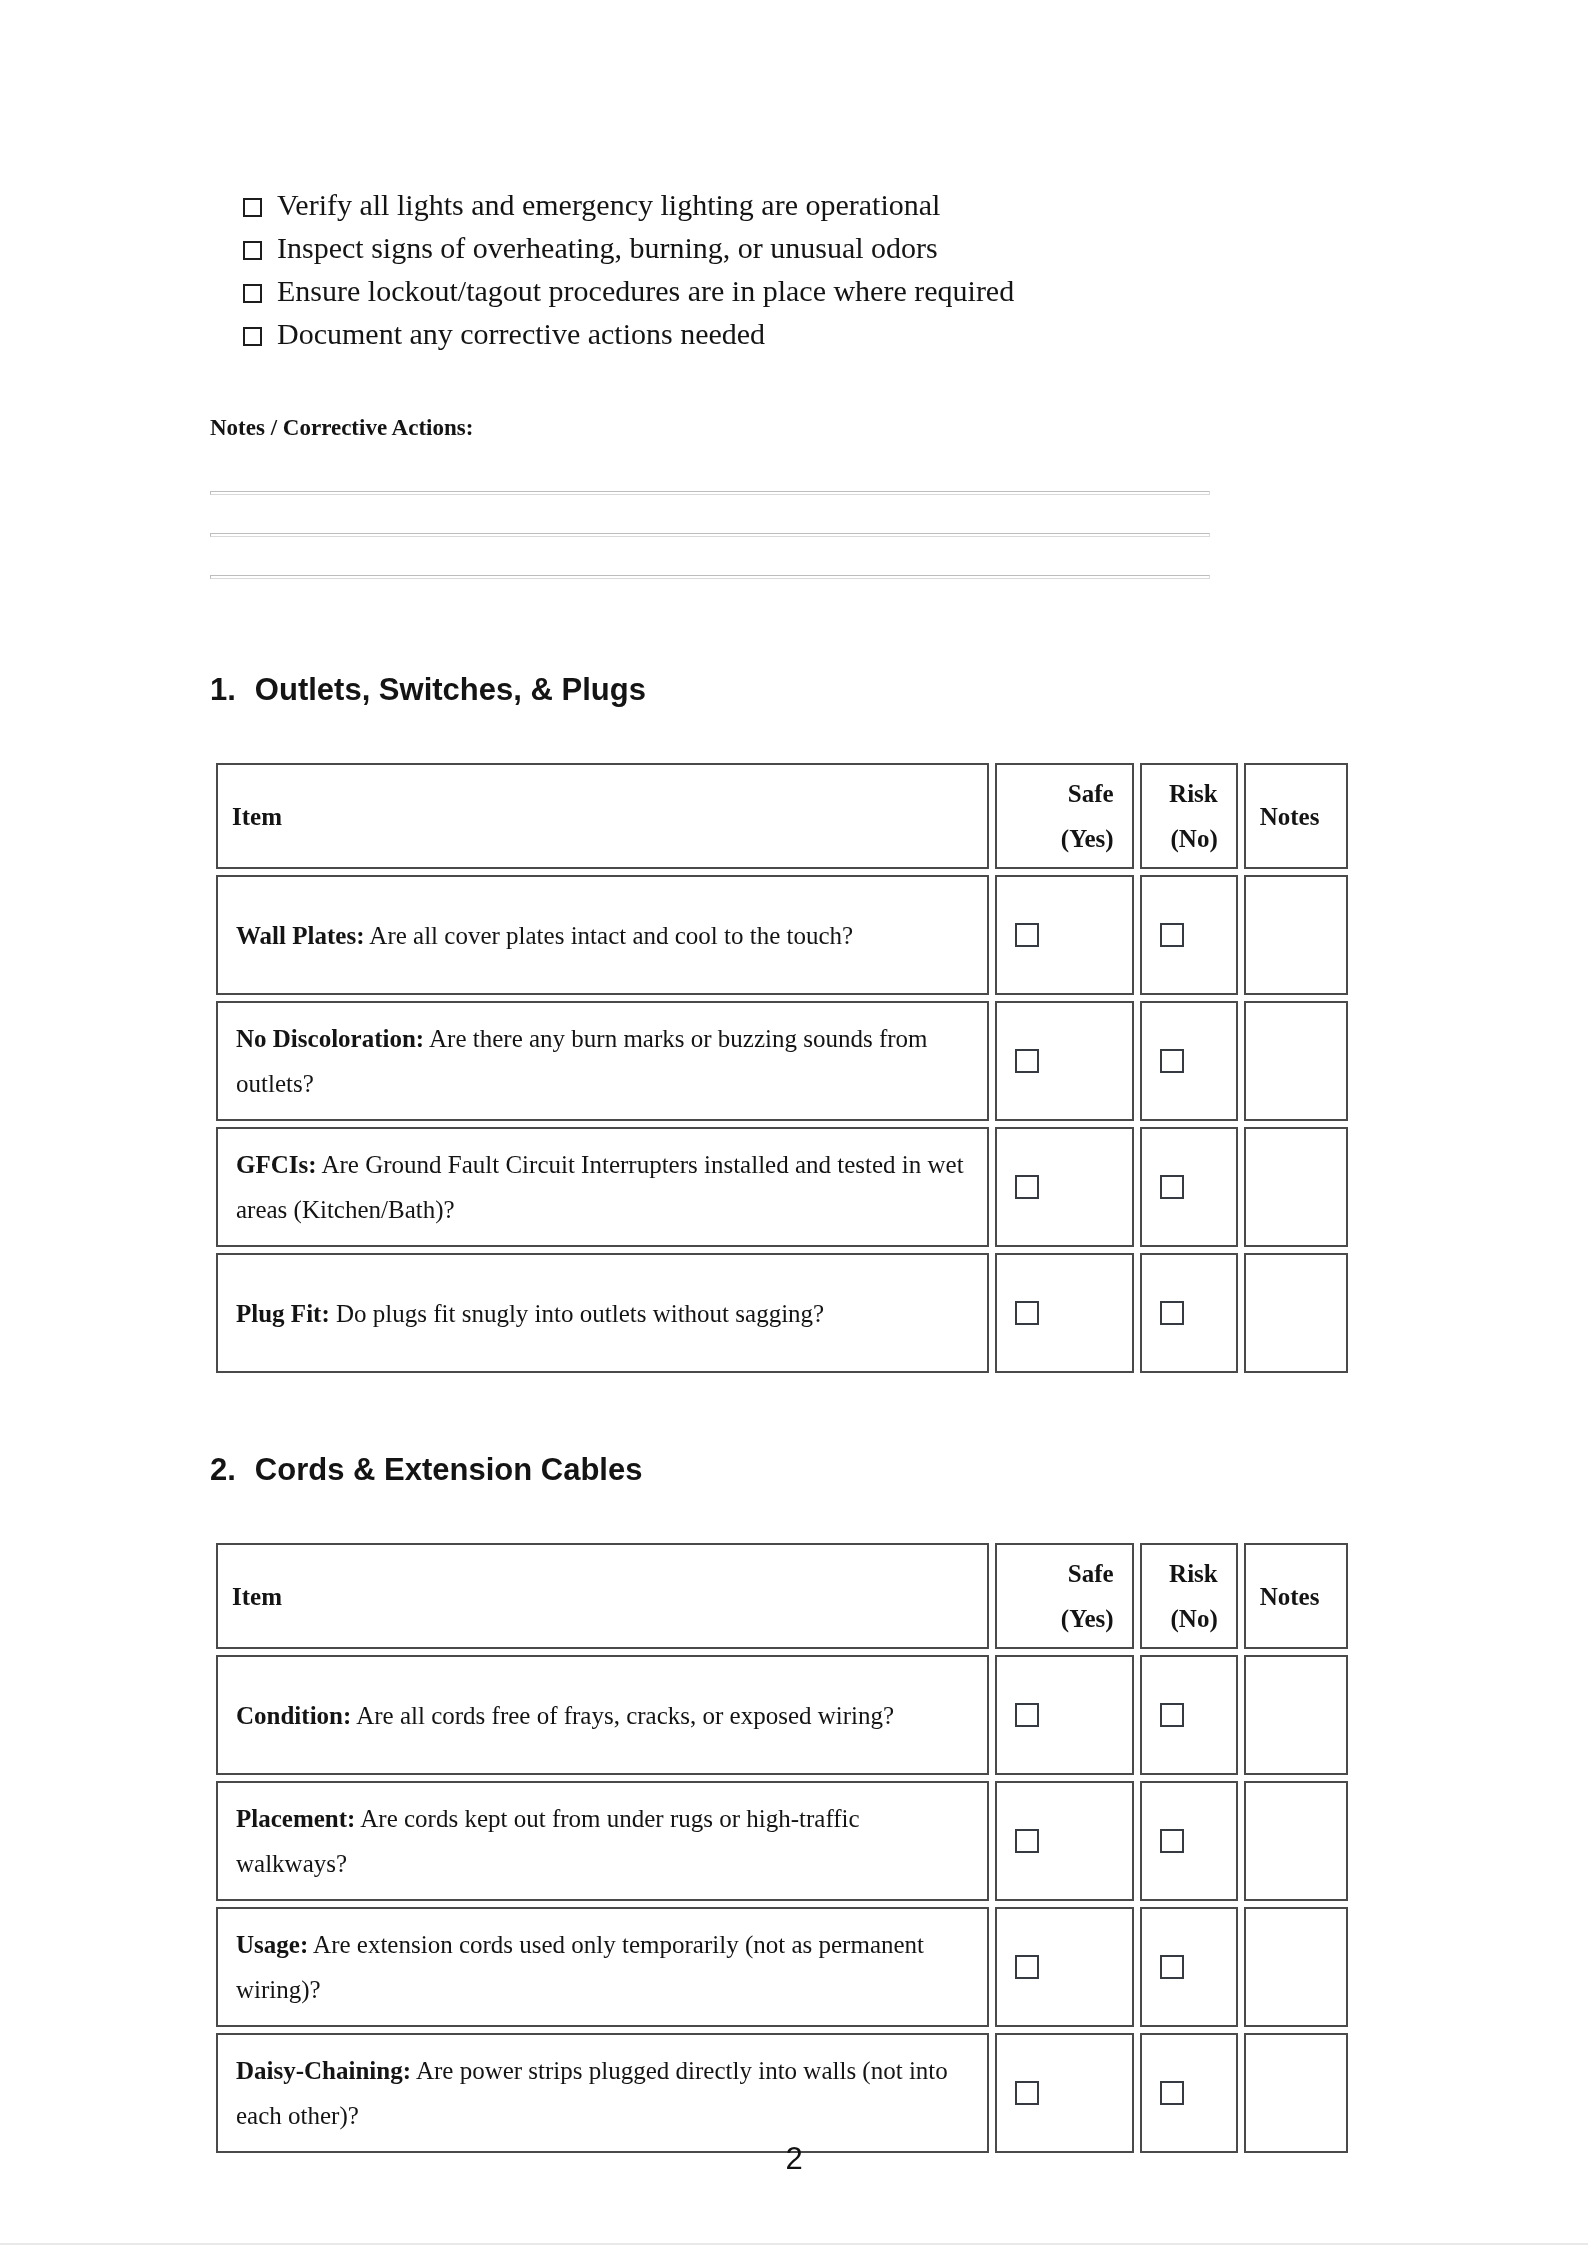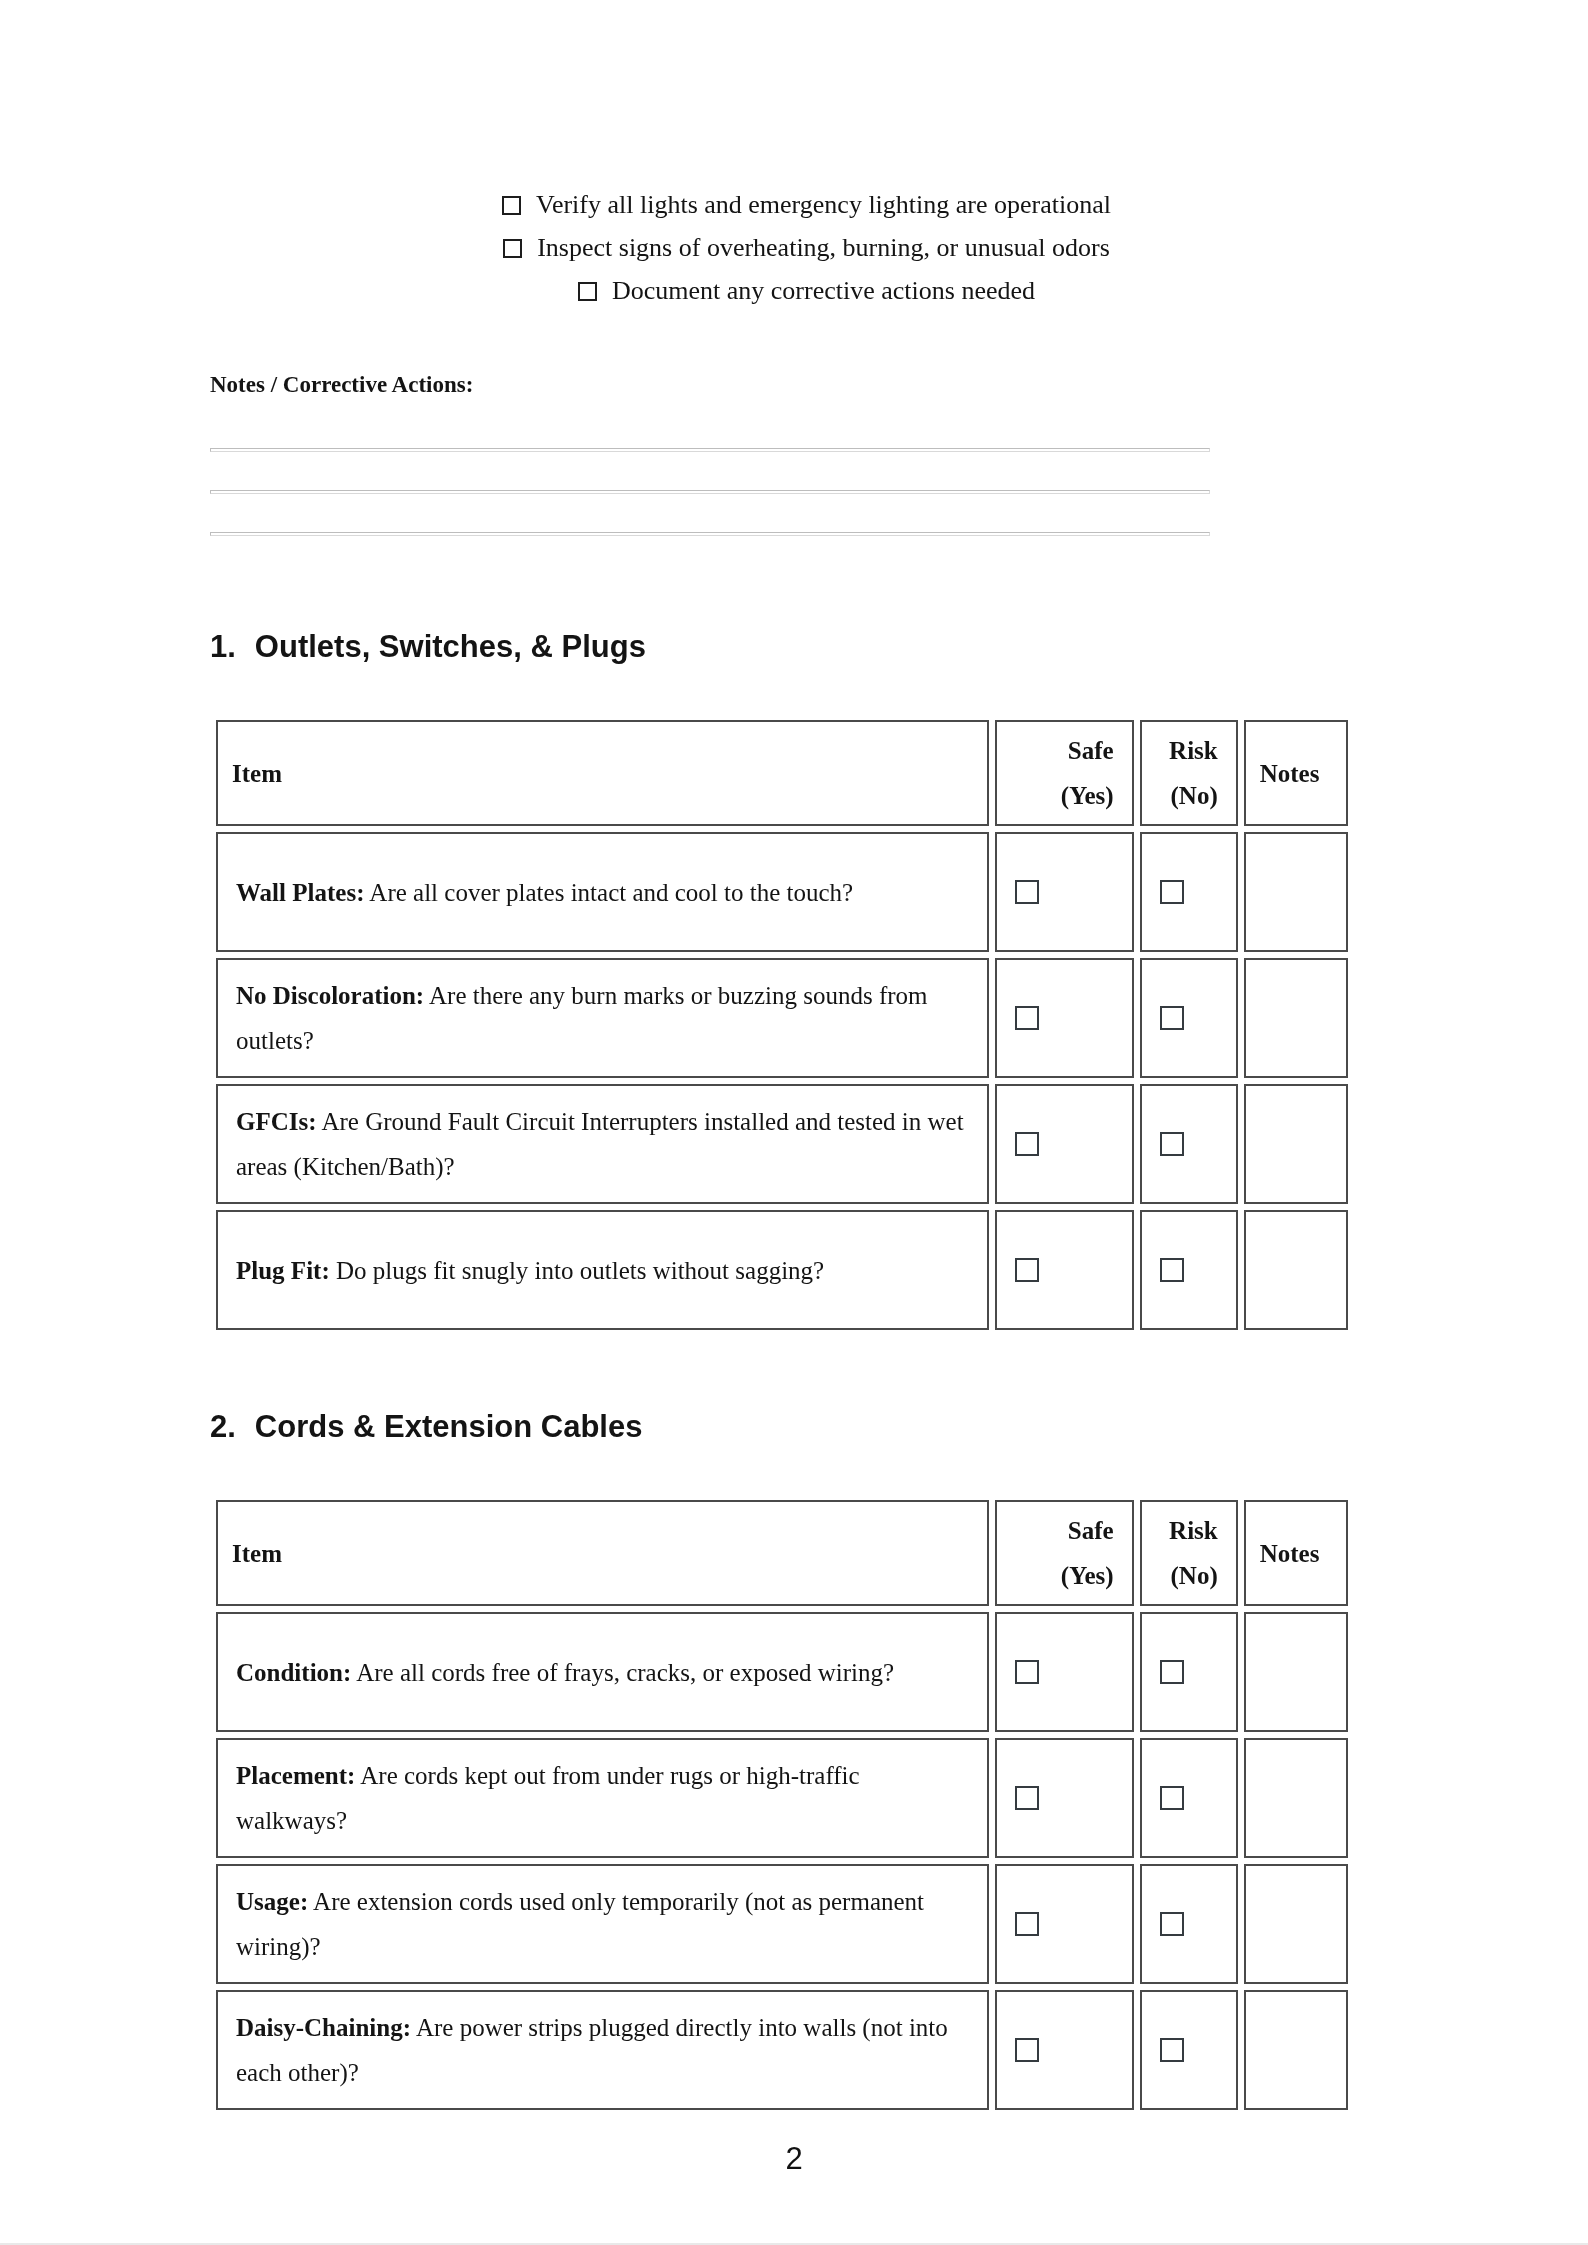--- a/index.html
+++ b/index.html
@@ -23,25 +23,24 @@
     width: 1160px;
   }
 
   
   .checklist {
     list-style: none;
     margin: 0;
     padding: 0 0 0 33px;
   }
   .checklist li {
-    font-size: 26px;
+    font-size: 30px;
     line-height: 30px;
     margin-bottom: 13px;
     white-space: nowrap;
-    text-align: center;
   }
   .cb {
     display: inline-block;
     width: 19px;
     height: 19px;
     border: 2px solid #1d1d1d;
     box-sizing: border-box;
     margin-right: 15px;
     transform: translateY(2px);
     background: #fff;
@@ -144,20 +143,23 @@
   <div class="content">
 
     <ul class="checklist">
       <li>
         <span class="cb"></span><span>Verify all lights and emergency lighting are operational</span>
       </li>
       <li>
         <span class="cb"></span><span>Inspect signs of overheating, burning, or unusual odors</span>
       </li>
       <li>
+        <span class="cb"></span><span>Ensure lockout/tagout procedures are in place where required</span>
+      </li>
+      <li>
         <span class="cb"></span><span>Document any corrective actions needed</span>
       </li>
     </ul>
 
     <p class="notes-label">Notes / Corrective Actions:</p>
 
     <div class="writing-lines">
       <div class="writing-line"></div>
       <div class="writing-line"></div>
       <div class="writing-line"></div>

